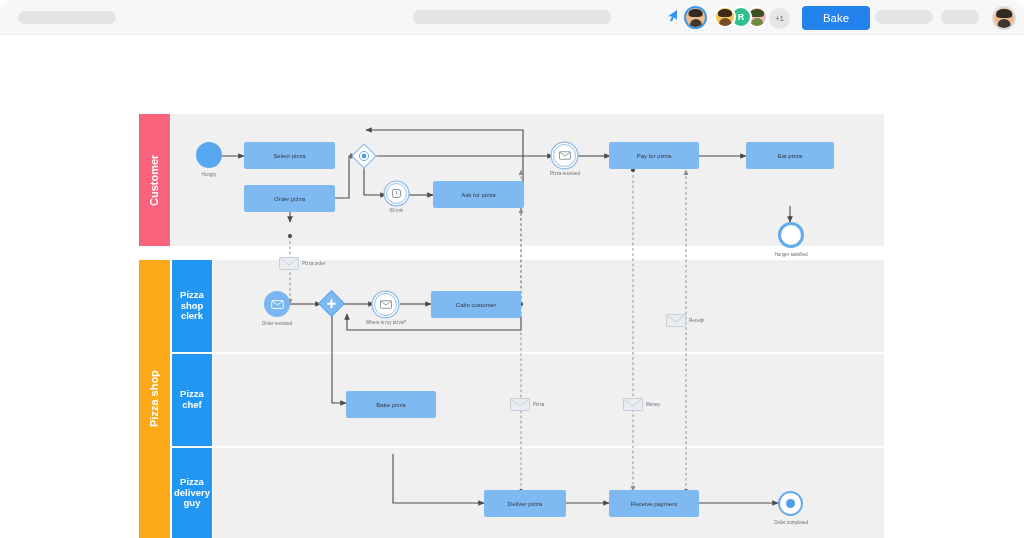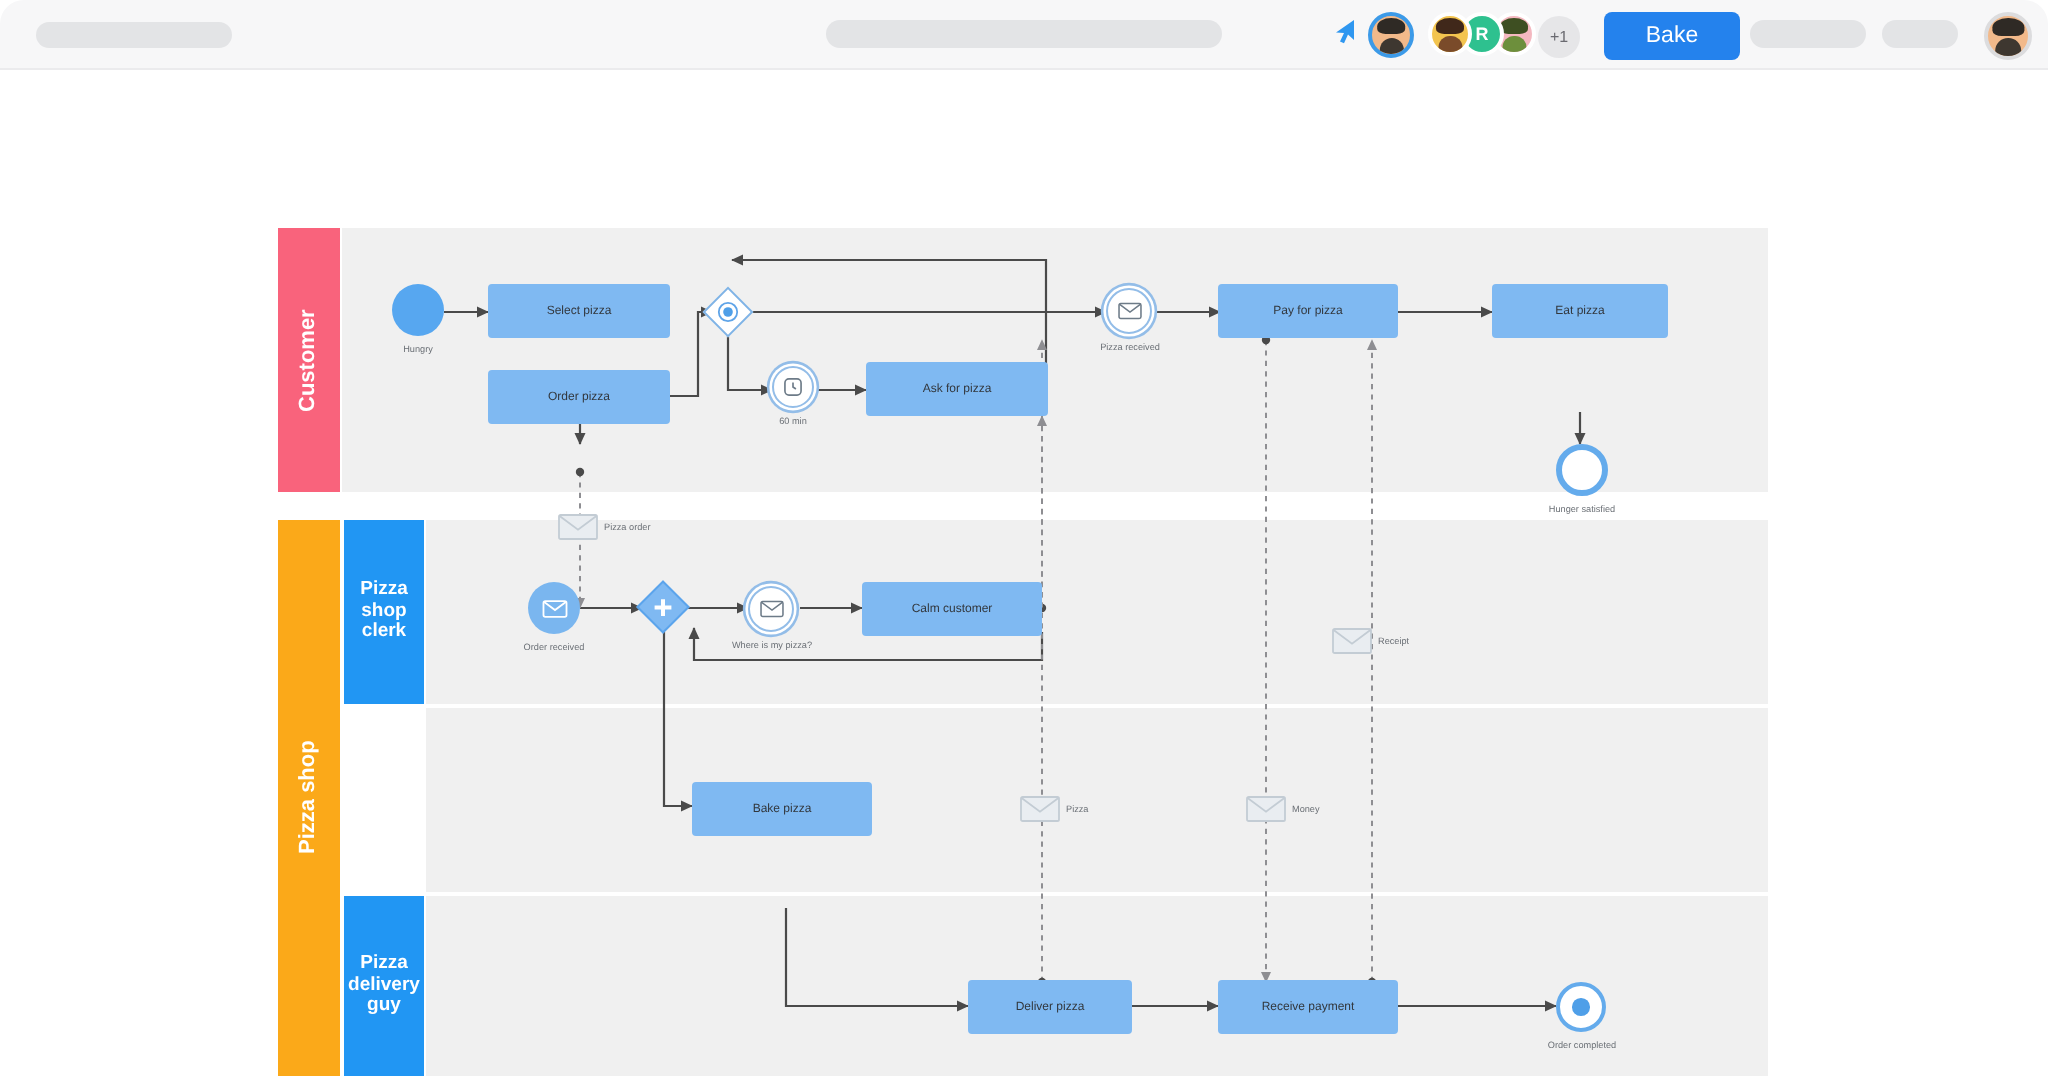--- a/index.html
+++ b/index.html
@@ -386,20 +386,23 @@
 
       <div class="lane-hdr vert" style="left:139px; top:78px; width:31px; height:132px; background:#F9637C;">
         <span>Customer</span>
       </div>
       <div class="lane-hdr vert" style="left:139px; top:224px; width:31px; height:278px; background:#FBA919;">
         <span>Pizza shop</span>
       </div>
 
       <div class="lane-hdr" style="left:172px; top:224px; width:40px; height:92px; background:#2196F3;">
         <span>Pizza shop<br>clerk</span>
+      </div>
+      <div class="lane-hdr" style="left:172px; top:318px; width:40px; height:92px; background:#2196F3;">
+        <span>Pizza chef</span>
       </div>
       <div class="lane-hdr" style="left:172px; top:412px; width:40px; height:90px; background:#2196F3;">
         <span>Pizza<br>delivery guy</span>
       </div>
 
       <svg class="flow">
         <defs>
           <marker id="ar" markerWidth="6" markerHeight="6" refX="5.2" refY="3" orient="auto">
             <path d="M0 0.4 L5.6 3 L0 5.6 z" fill="#4a4a4a"></path>
           </marker>

